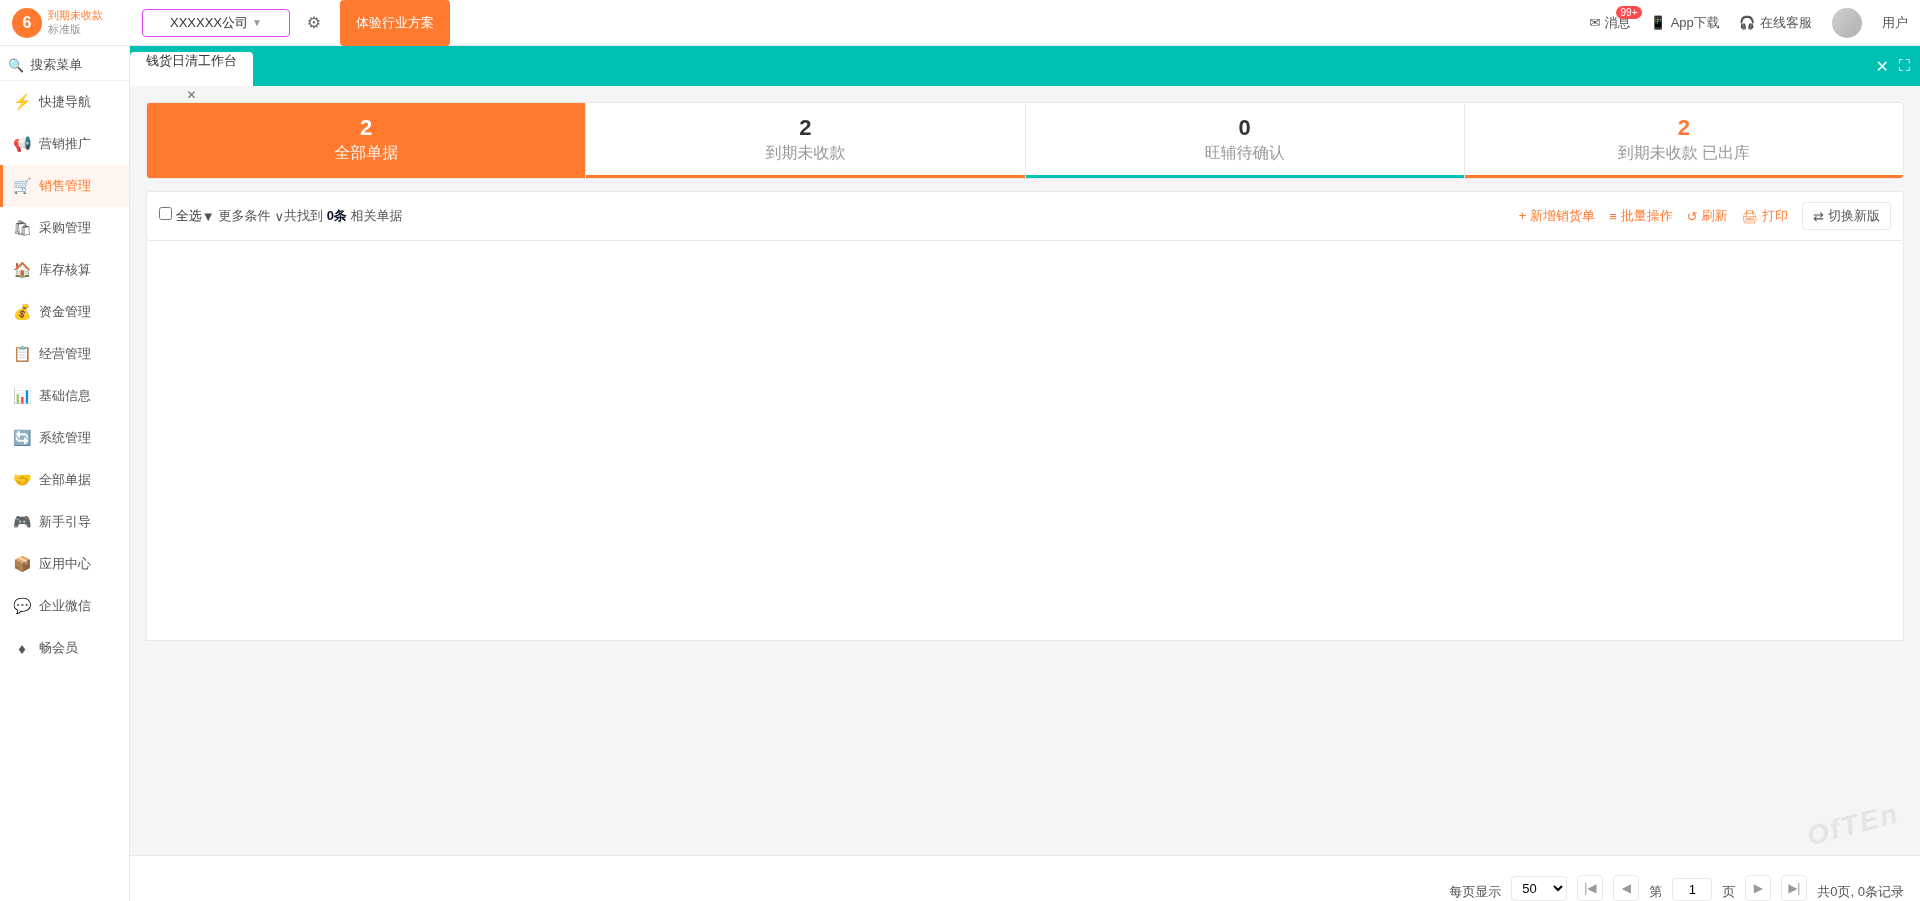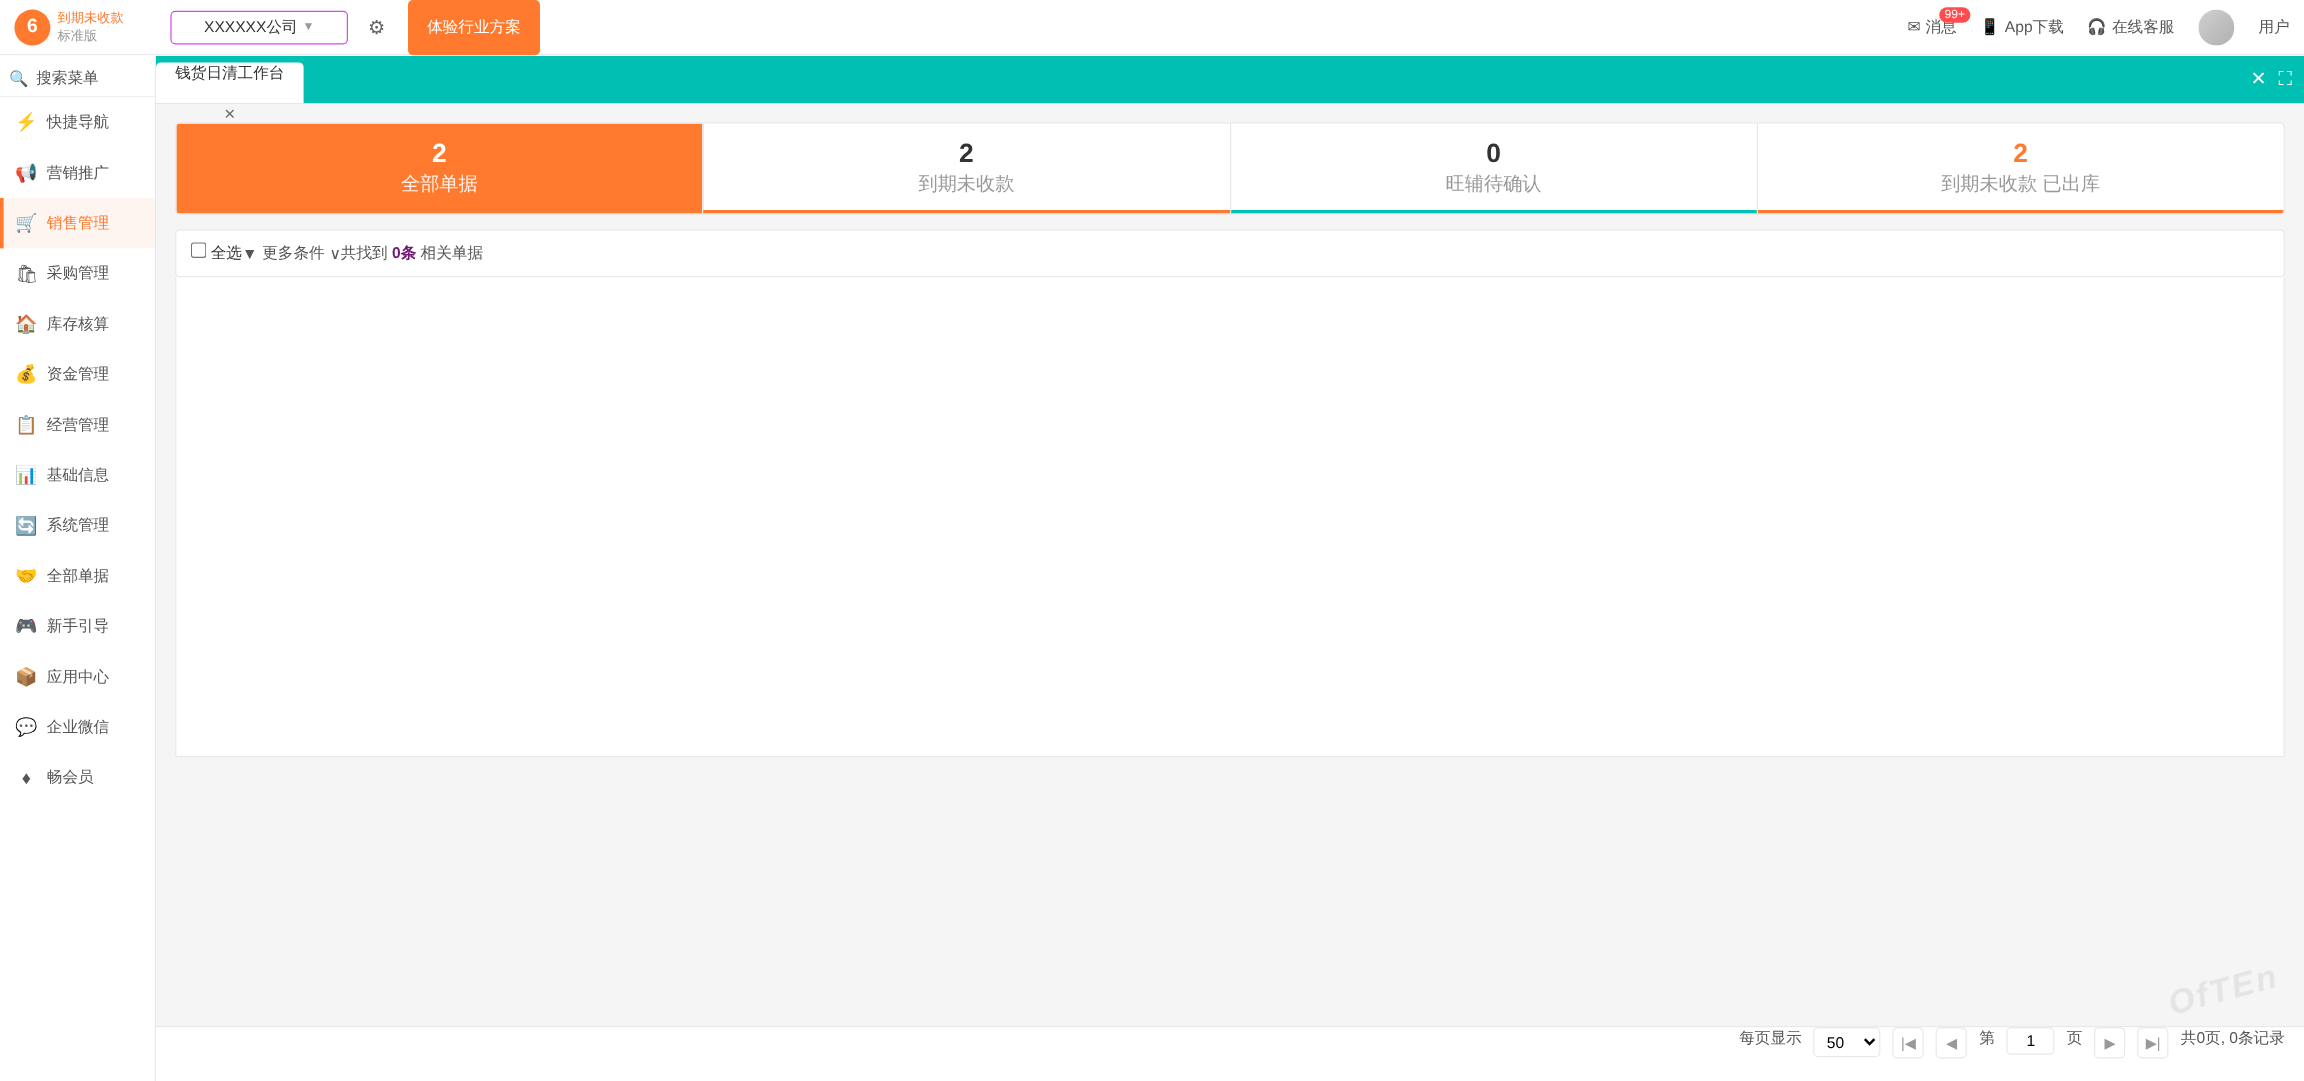--- a/index.html
+++ b/index.html
@@ -233,21 +233,21 @@
       gap: 12px;
     }
     .toolbar-left { display: flex; align-items: center; flex: 1; }
     .toolbar-right { display: flex; align-items: center; gap: 14px; }
     .checkbox-all { cursor: pointer; }
     .filter-btn {
       display: flex; align-items: center; gap: 4px;
       color: #555; cursor: pointer; font-size: 13px;
     }
     .found-text { font-size: 13px; color: #555; }
-    .found-count { color: #701a75; font-weight: bold; }
+    .found-count { color: #0f172a; font-weight: bold; }
     .toolbar-action {
       display: flex; align-items: center; gap: 4px;
       cursor: pointer; font-size: 13px; color: #555;
     }
     .toolbar-action.primary {
       color: #ff7a2f;
     }
     .new-btn {
       display: flex; align-items: center; gap: 4px;
       color: #ff7a2f; cursor: pointer; font-size: 13px;
@@ -268,21 +268,21 @@
       border-top: none;
       min-height: 400px;
     }
 
     
     .pagination-bar {
       height: 46px;
       background: #fff;
       border-top: 1px solid #e8e8e8;
       display: flex;
-      align-items: flex-start;
+      align-items: flex-end;
       justify-content: flex-end;
       padding: 0 16px;
       gap: 10px;
       font-size: 13px;
       color: #555;
       position: fixed;
       bottom: 0; left: 130px; right: 0;
     }
     .page-size-select {
       border: 1px solid #e8e8e8;
@@ -486,20 +486,41 @@
         </label>
         <div class="filter-btn">
           <span>▼</span>
           <span>更多条件</span>
           <span>∨</span>
         </div>
         <div class="found-text">
           <span>共找到</span>
           <span class="found-count">0条</span>
           <span>相关单据</span>
+        </div>
+      </div>
+      <div class="toolbar-right">
+        <div class="new-btn">
+          <span>+ 新增销货单</span>
+        </div>
+        <div class="toolbar-action primary">
+          <span>≡</span>
+          <span>批量操作</span>
+        </div>
+        <div class="toolbar-action primary">
+          <span>↺</span>
+          <span>刷新</span>
+        </div>
+        <div class="toolbar-action primary">
+          <span>🖨</span>
+          <span>打印</span>
+        </div>
+        <div class="switch-btn">
+          <span>⇄</span>
+          <span>切换新版</span>
         </div>
       </div>
     </div>
 
     <div class="table-area"></div>
 
   </div>
 </div>
 
 <div class="pagination-bar">

